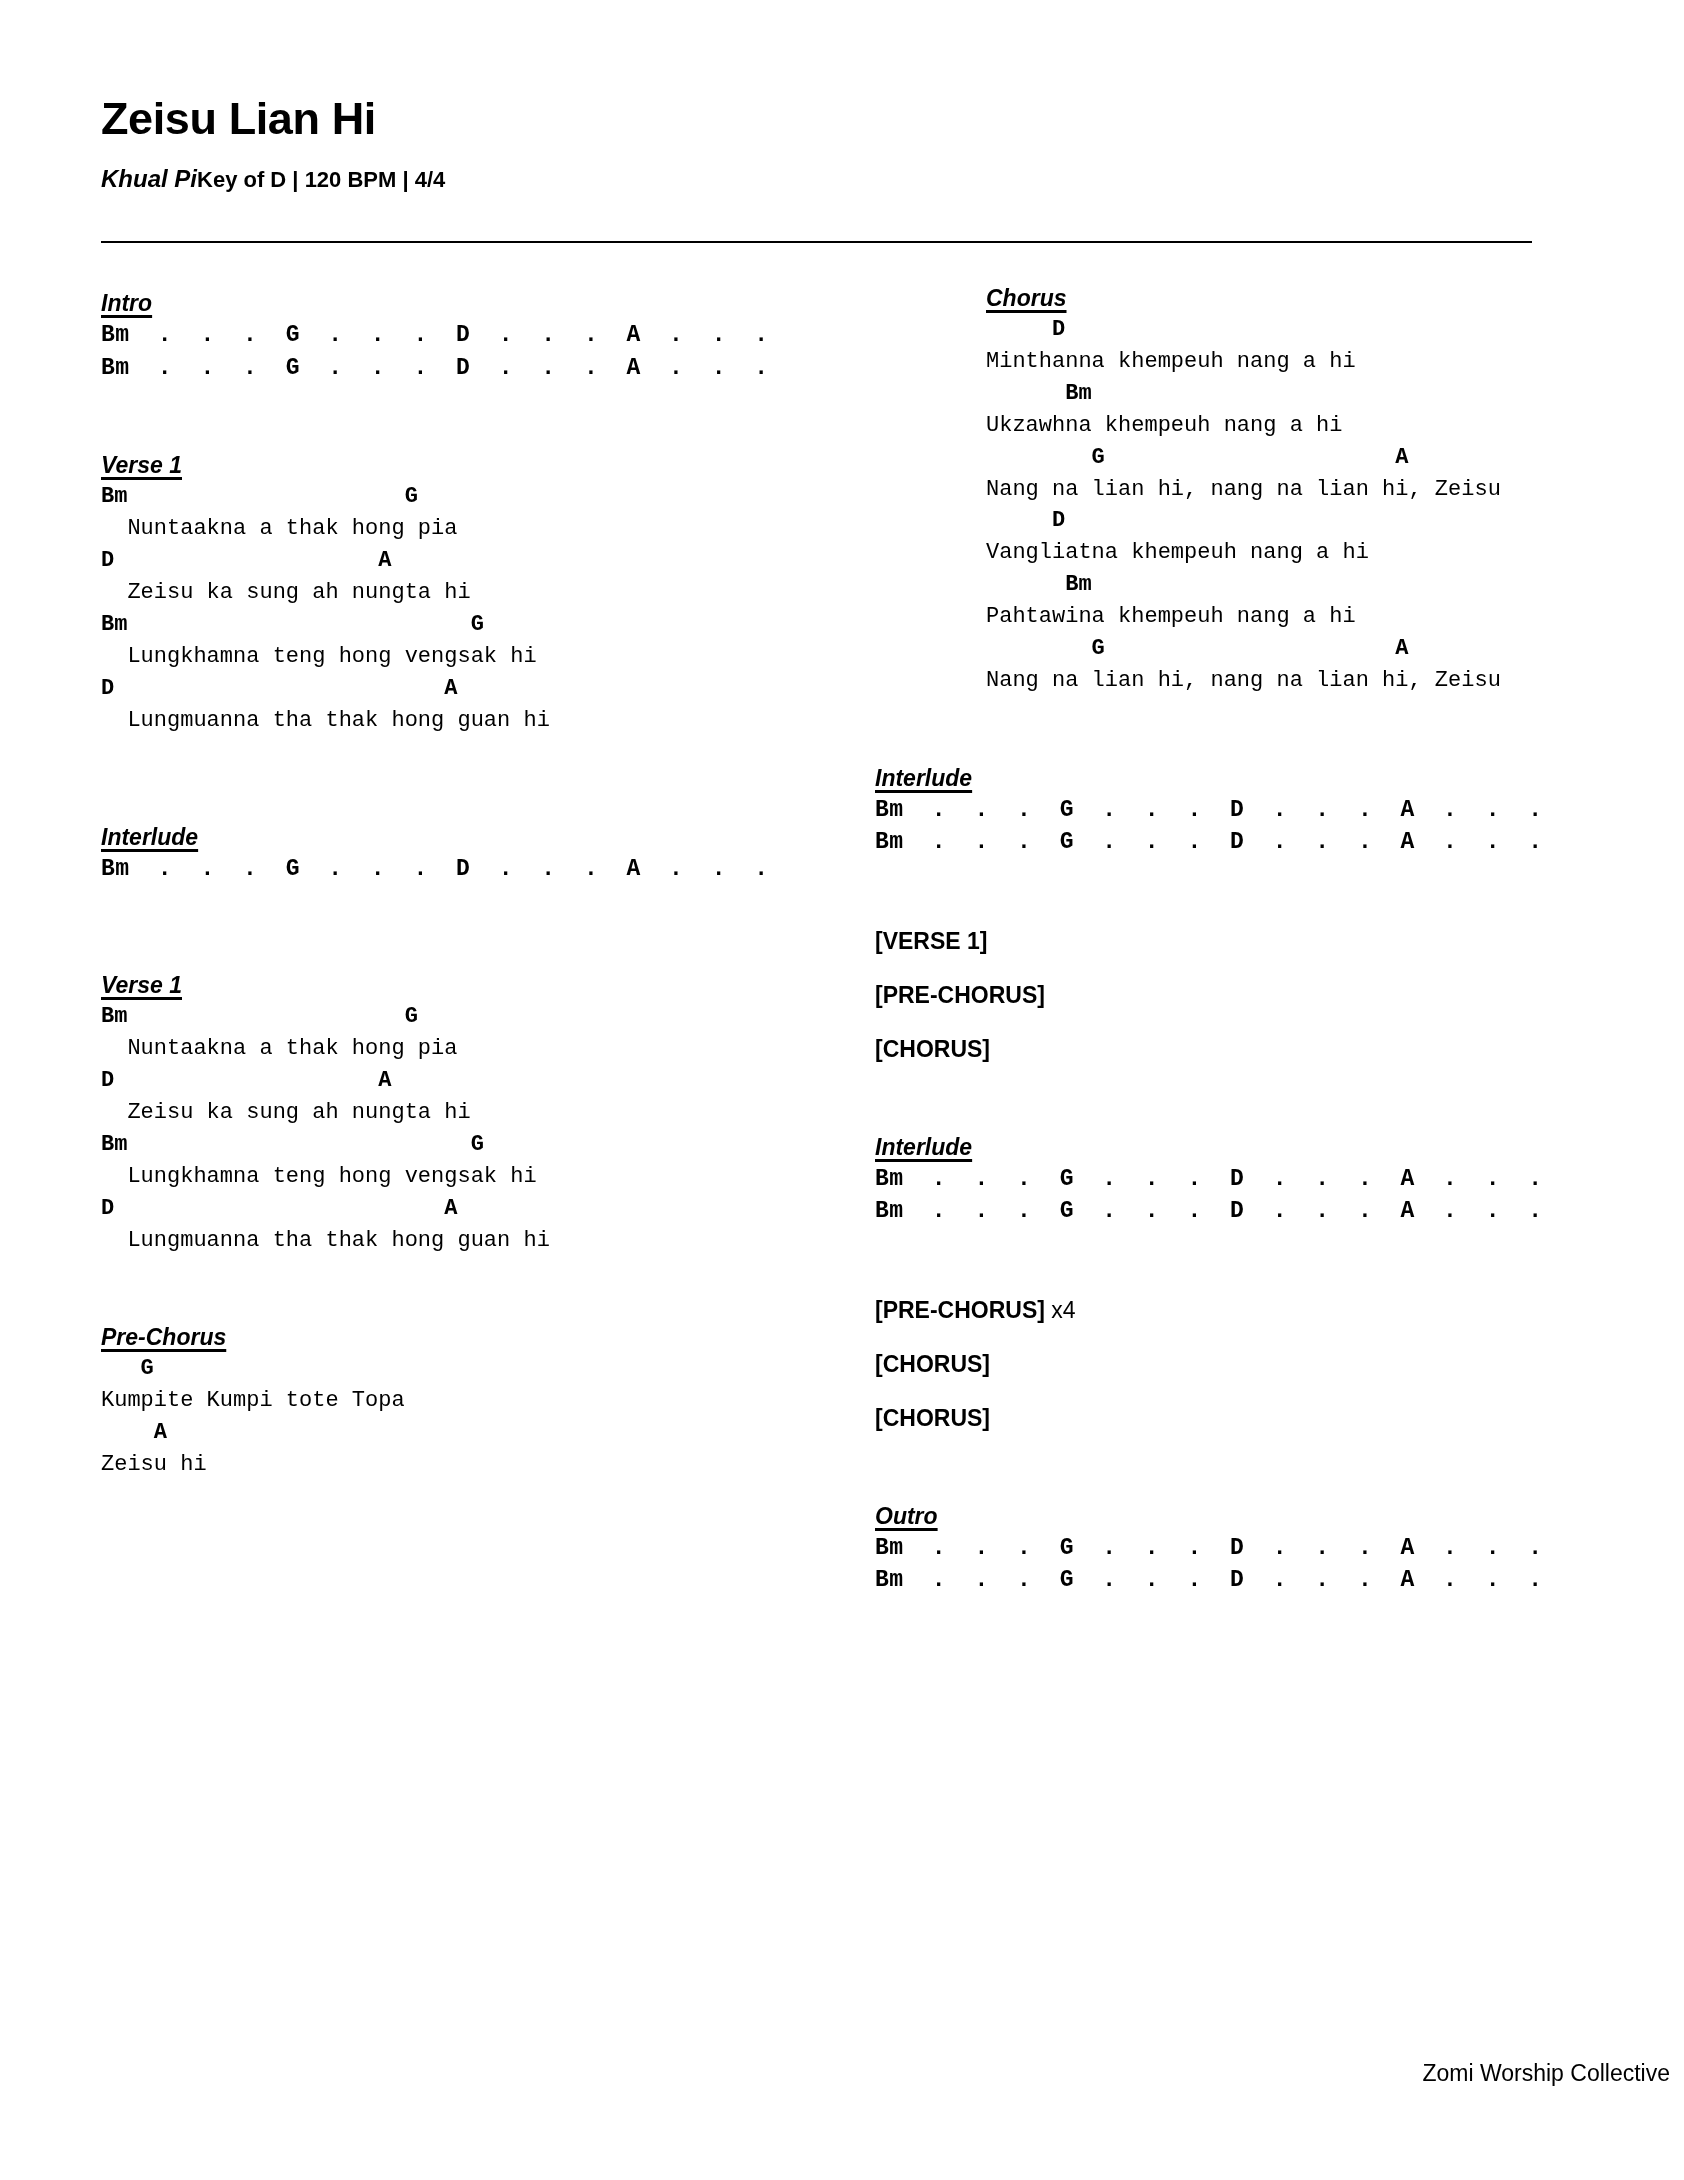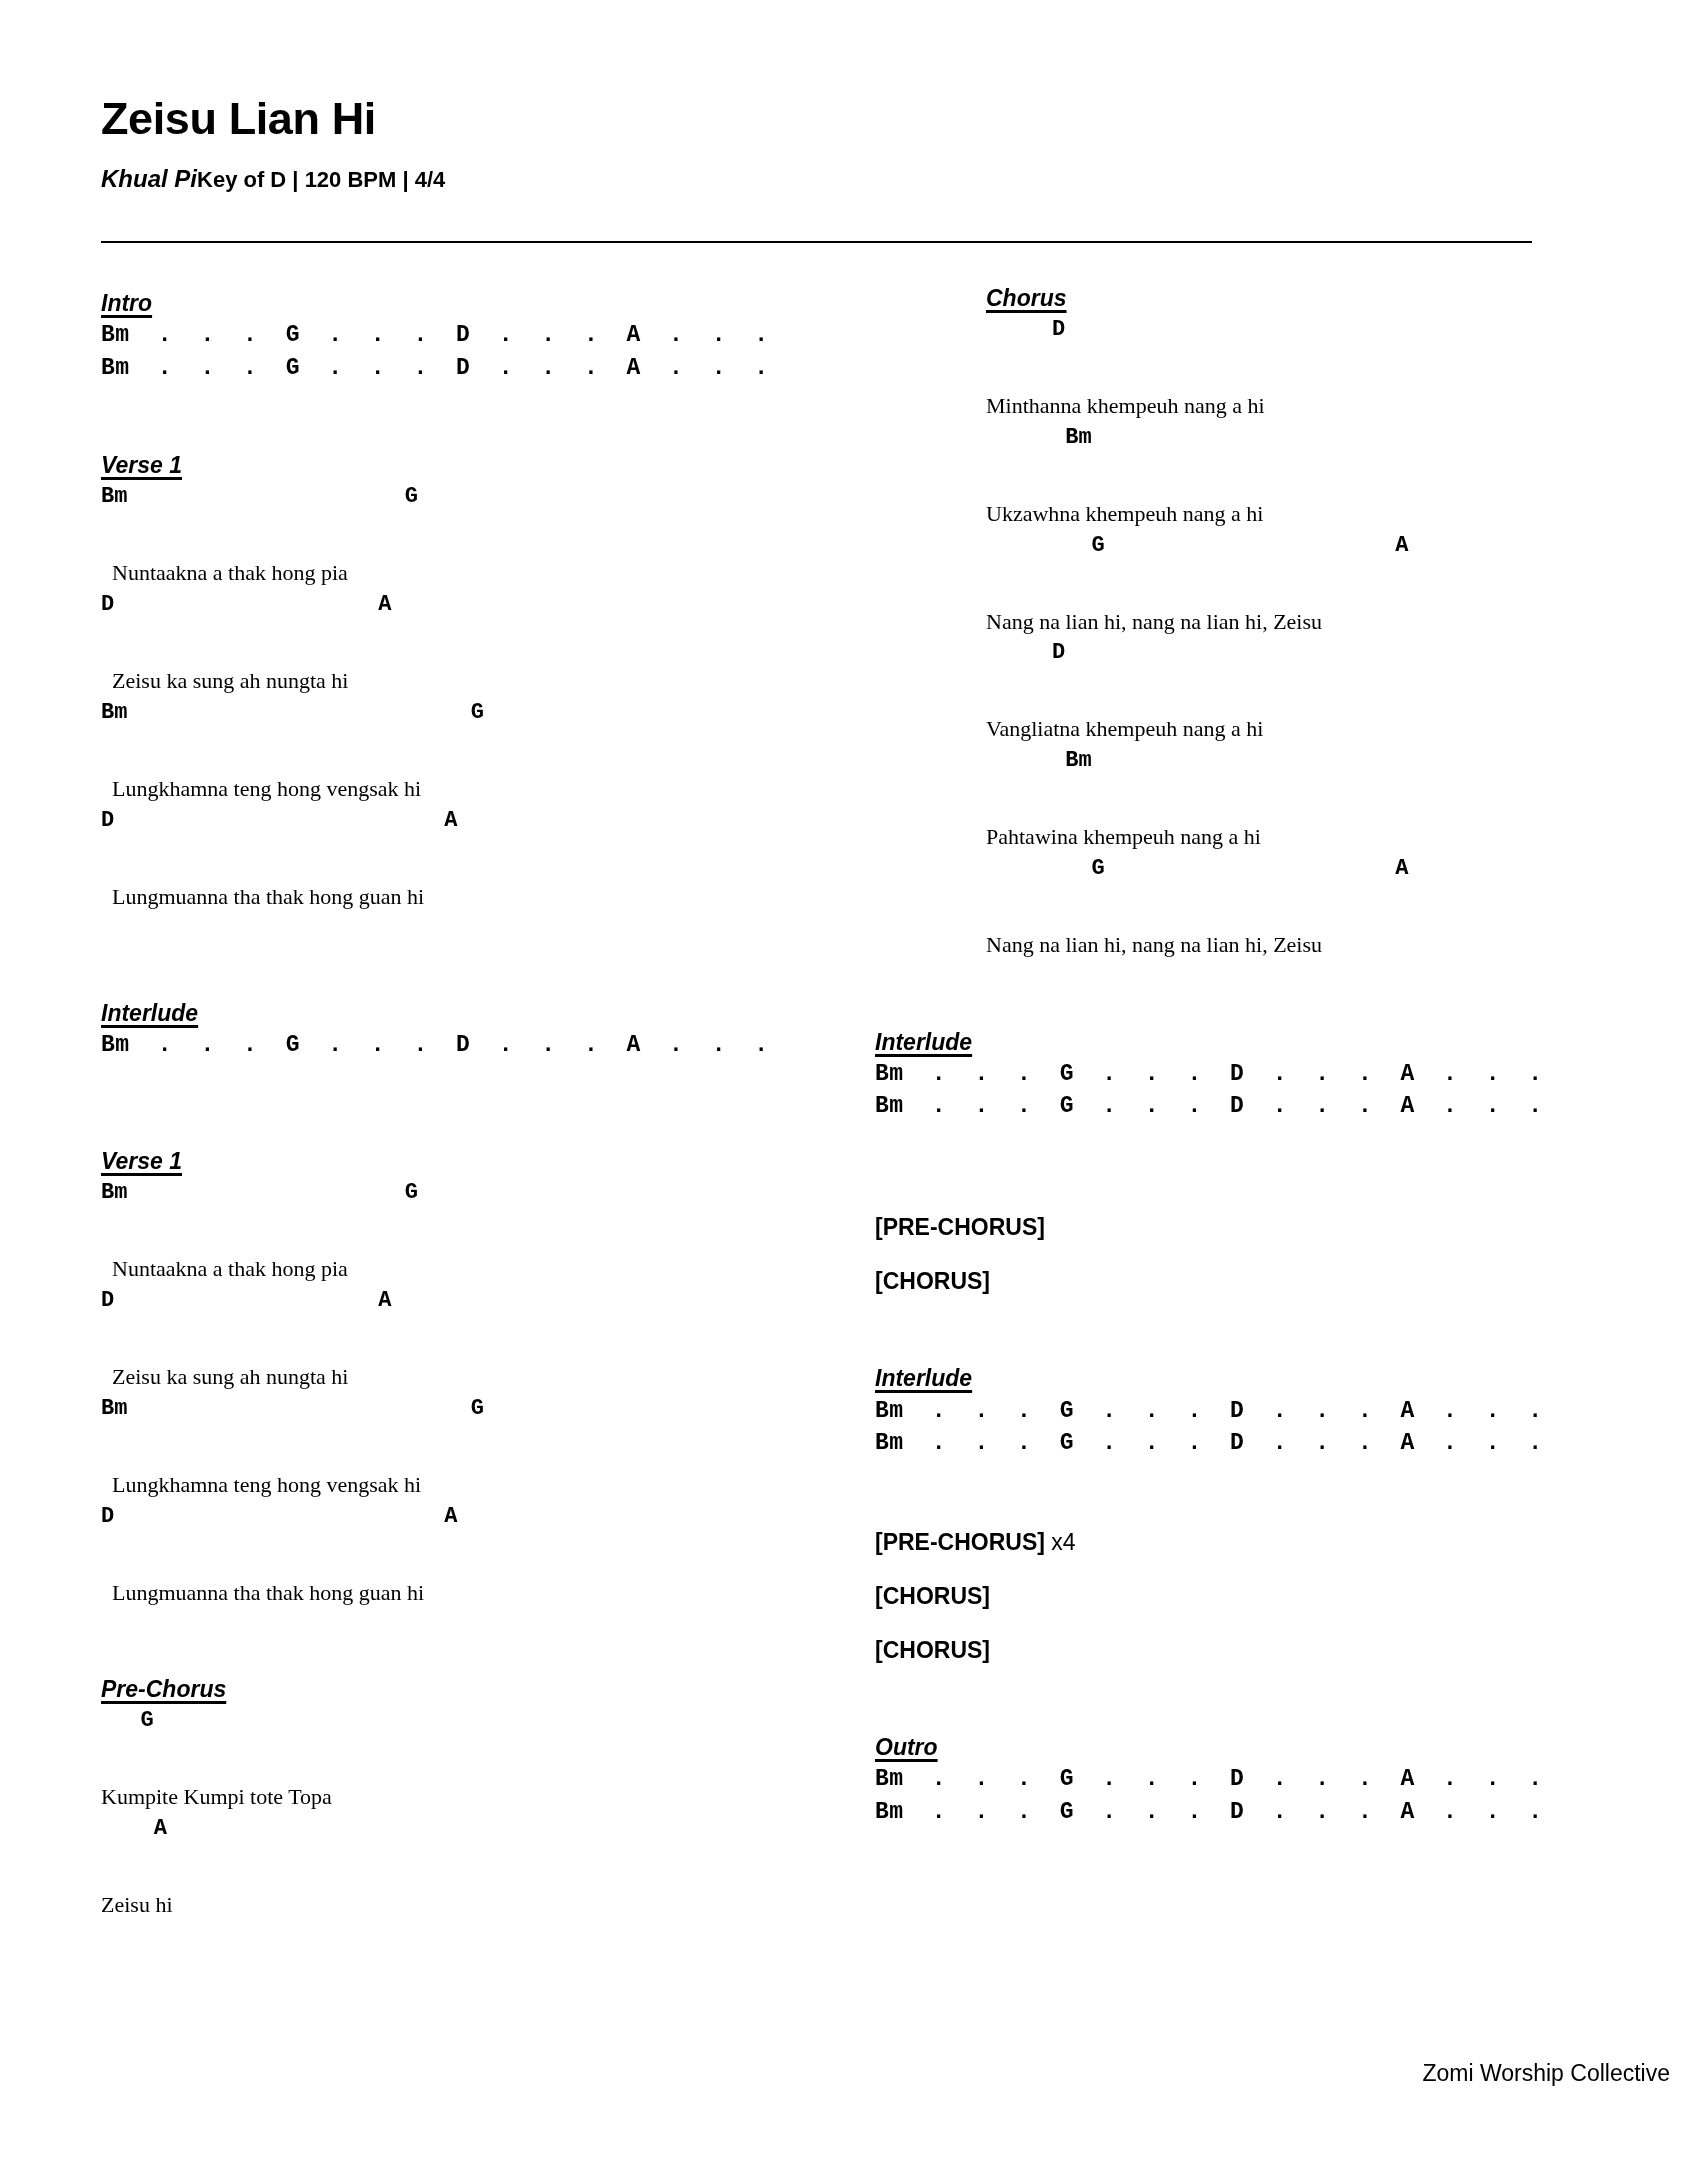--- a/index.html
+++ b/index.html
@@ -100,26 +100,25 @@
   }
 
   .chordrow {
     font-family: "Liberation Mono", monospace;
     font-size: 22px;
     font-weight: bold;
     white-space: pre;
     line-height: 1.45;
   }
   .lyricrow {
-    font-family: Liberation Serif, serif;
+    font-family: Liberation Mono, monospace;
     font-size: 22px;
     font-weight: normal;
     white-space: pre;
     line-height: 1.45;
-    margin-top: 44px;
   }
 
   .marker {
     font-size: 23px;
     font-weight: bold;
     white-space: pre;
     line-height: 1.4;
   }
   .marker .suffix { font-weight: normal; }
 
@@ -237,20 +236,21 @@
 
     <div class="section">
       <div class="sec-head">Interlude</div>
       <div class="chordline">Bm  .  .  .  G  .  .  .  D  .  .  .  A  .  .  .</div>
       <div class="chordline">Bm  .  .  .  G  .  .  .  D  .  .  .  A  .  .  .</div>
     </div>
 
     <div class="gap-lg"></div>
 
     <div class="section">
+      <div class="marker"><span>[VERSE 1]</span><span class="suffix"></span></div>
       <div class="gap-sm"></div>
       <div class="marker"><span>[PRE-CHORUS]</span><span class="suffix"></span></div>
       <div class="gap-sm"></div>
       <div class="marker"><span>[CHORUS]</span><span class="suffix"></span></div>
     </div>
 
     <div class="gap-lg"></div>
 
     <div class="section">
       <div class="sec-head">Interlude</div>

